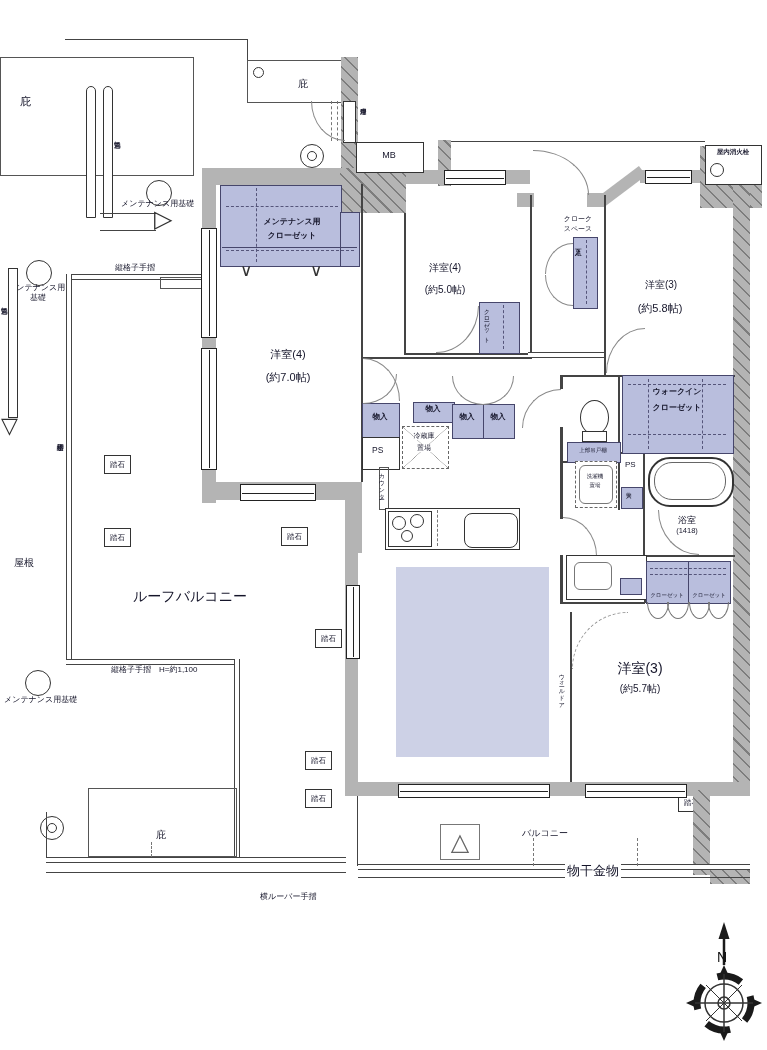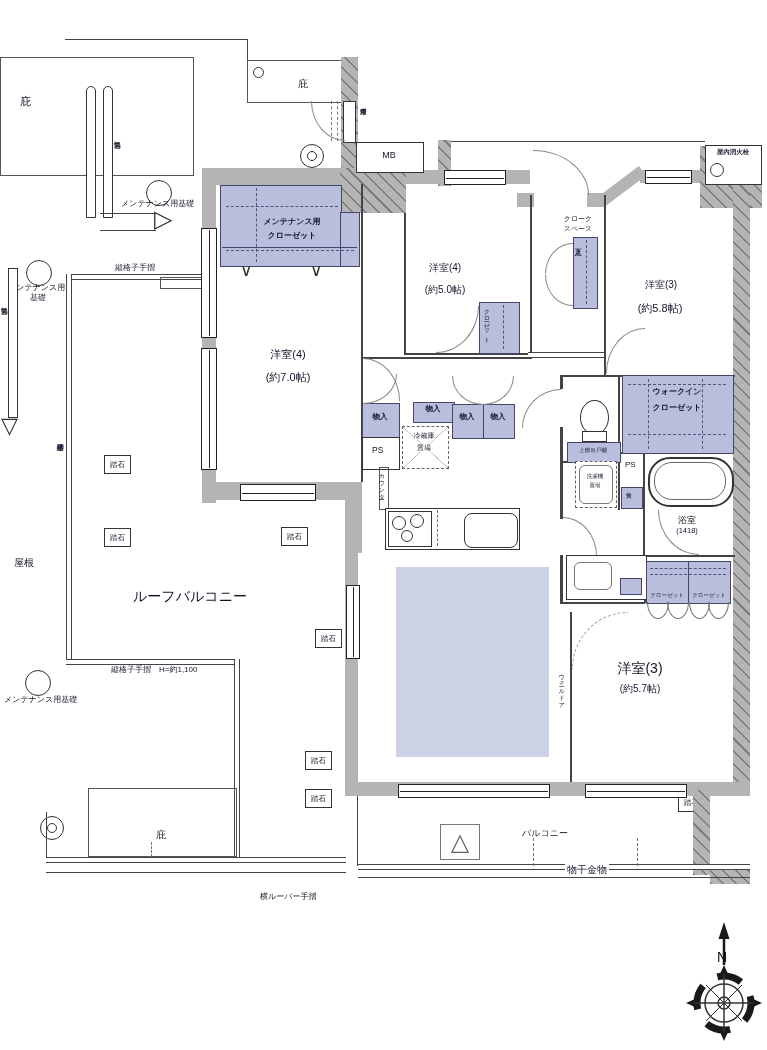--- a/index.html
+++ b/index.html
@@ -275,21 +275,21 @@
   <div class="semi" style="left:689px;top:602px;width:19px;height:16px"></div>
   <div class="semi" style="left:708px;top:602px;width:19px;height:16px"></div>
 
   <div class="arc" style="left:363px;top:358px;width:36px;height:42px;border-top:1px solid #888;border-right:1px solid #888;border-top-right-radius:100% 100%"></div>
   <div class="arc" style="left:606px;top:328px;width:38px;height:44px;border-top:1px solid #888;border-left:1px solid #888;border-top-left-radius:100% 100%"></div>
 
   <div class="dl" style="left:358px;top:864px;width:392px;height:4px"></div>
   <div class="ln" style="left:358px;top:877px;width:392px;height:1px"></div>
   <div class="lndv" style="left:533px;top:838px;height:28px"></div>
   <div class="lndv" style="left:637px;top:838px;height:28px"></div>
-  <div class="lbl" style="left:565px;top:864px;font-size:10px;background:#fff;padding:0 2px">物干金物</div>
+  <div class="lbl" style="left:565px;top:864px;font-size:13px;background:#fff;padding:0 2px">物干金物</div>
   <div class="obox" style="left:440px;top:824px;width:38px;height:34px;border-color:#777;display:flex;align-items:center;justify-content:center">
     <span class="lbl" style="position:static;font-size:24px;color:#666;line-height:1">△</span>
   </div>
 
   <svg class="a" style="left:678px;top:918px" width="92" height="128" viewBox="0 0 92 128">
     <polygon points="46,4 40.5,21 51.5,21" fill="#1a1a1a"></polygon>
     <line x1="46" y1="19" x2="46" y2="47" stroke="#1a1a1a" stroke-width="2.5"></line>
     <text x="39" y="44" font-size="14" fill="#111" font-family="Liberation Sans, sans-serif">N</text>
     <circle cx="46" cy="85" r="27" fill="none" stroke="#1a1a1a" stroke-width="7" stroke-dasharray="25 17" stroke-dashoffset="6"></circle>
     <circle cx="46" cy="85" r="19" fill="none" stroke="#333" stroke-width="1.5"></circle>

